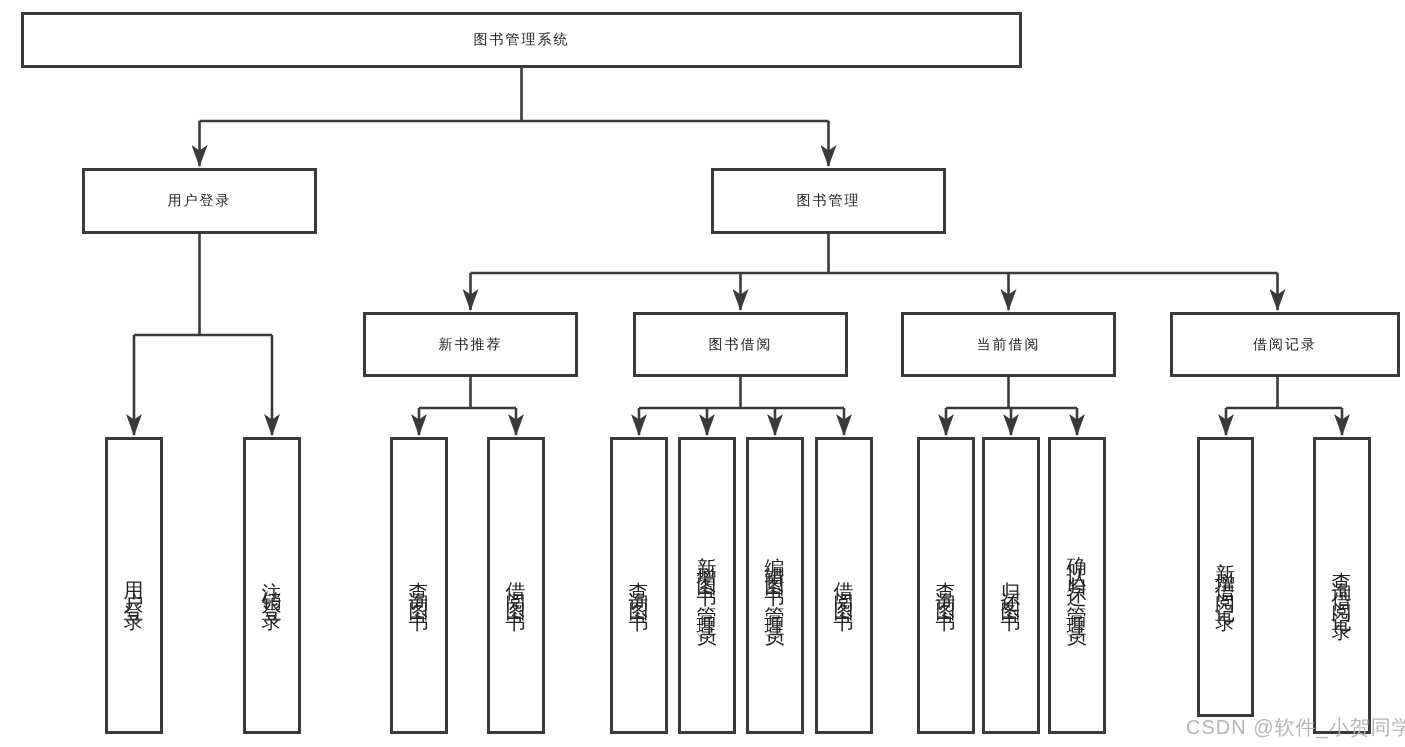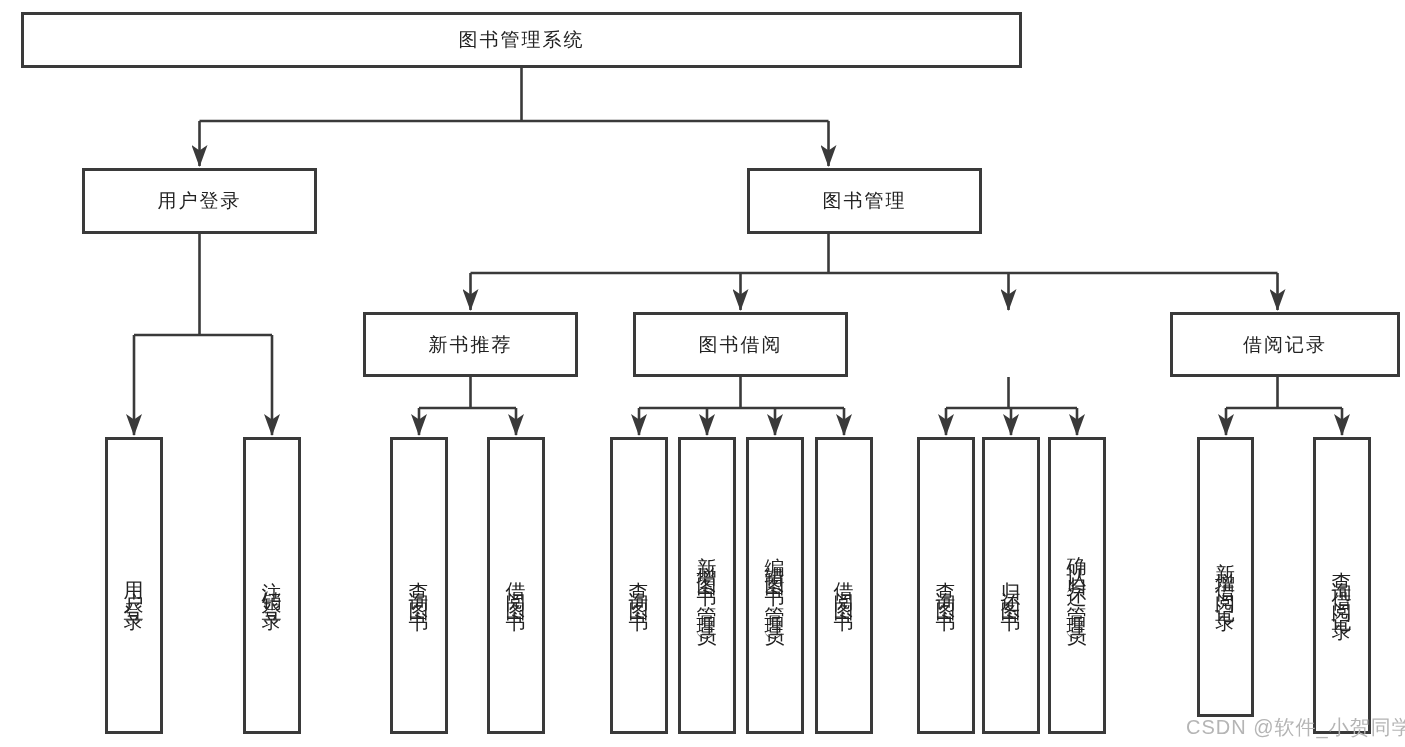--- a/index.html
+++ b/index.html
@@ -19,21 +19,21 @@
     pointer-events: none;
   }
   .hbox {
     position: absolute;
     box-sizing: border-box;
     border: 3px solid #3a3a3a;
     background: #ffffff;
     display: flex;
     align-items: center;
     justify-content: center;
-    font-size: 19px;
+    font-size: 14px;
     letter-spacing: 2px;
     color: #222222;
     white-space: nowrap;
   }
   .vbox {
     position: absolute;
     box-sizing: border-box;
     border: 3px solid #3a3a3a;
     background: #ffffff;
     display: flex;
@@ -107,24 +107,25 @@
       <path d="M1277.5 377 V408"></path>
       <path d="M1226 408 H1342"></path>
       <path d="M1226 408 V435" marker-end="url(#arrow)"></path>
       <path d="M1342 408 V435" marker-end="url(#arrow)"></path>
     </g>
   </svg>
 
   <div class="hbox" style="left:21px; top:12px; width:1001px; height:56px;">图书管理系统</div>
 
   <div class="hbox" style="left:82px; top:168px; width:235px; height:66px;">用户登录</div>
-  <div class="hbox" style="left:711px; top:168px; width:235px; height:66px;margin-left:36px;">图书管理</div>
+  <div class="hbox" style="left:711px; top:168px; width:235px; height:66px;">图书管理</div>
 
   <div class="hbox" style="left:363px; top:312px; width:215px; height:65px;">新书推荐</div>
   <div class="hbox" style="left:633px; top:312px; width:215px; height:65px;">图书借阅</div>
+  <div class="hbox" style="left:901px; top:312px; width:215px; height:65px;">当前借阅</div>
   <div class="hbox" style="left:1170px; top:312px; width:230px; height:65px;">借阅记录</div>
 
   <div class="vbox" style="left:105px; top:437px; width:58px; height:297px;">用户登录</div>
   <div class="vbox" style="left:243px; top:437px; width:58px; height:297px;">注销登录</div>
 
   <div class="vbox" style="left:390px; top:437px; width:58px; height:297px;">查询图书</div>
   <div class="vbox" style="left:487px; top:437px; width:58px; height:297px;">借阅图书</div>
 
   <div class="vbox" style="left:610px; top:437px; width:58px; height:297px;">查询图书</div>
   <div class="vbox" style="left:678px; top:437px; width:58px; height:297px;">新增图书（管理员）</div>

